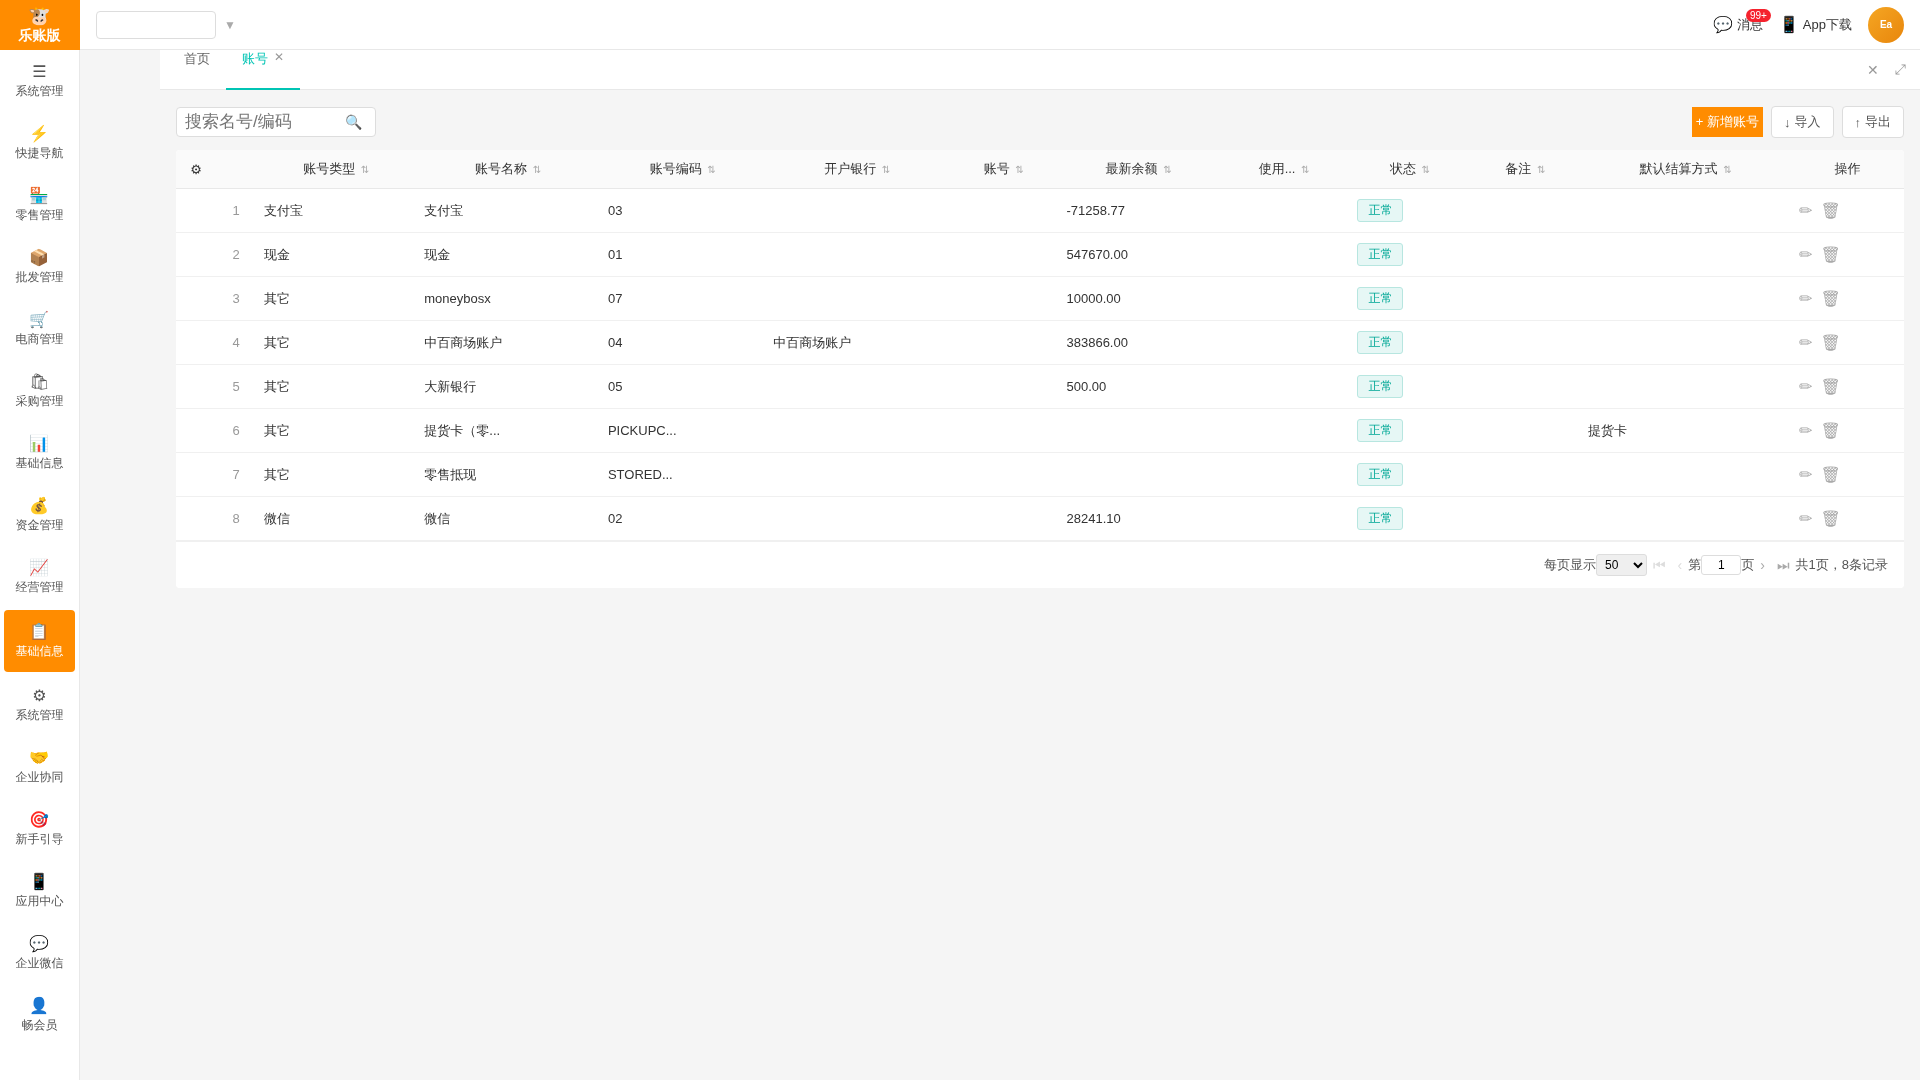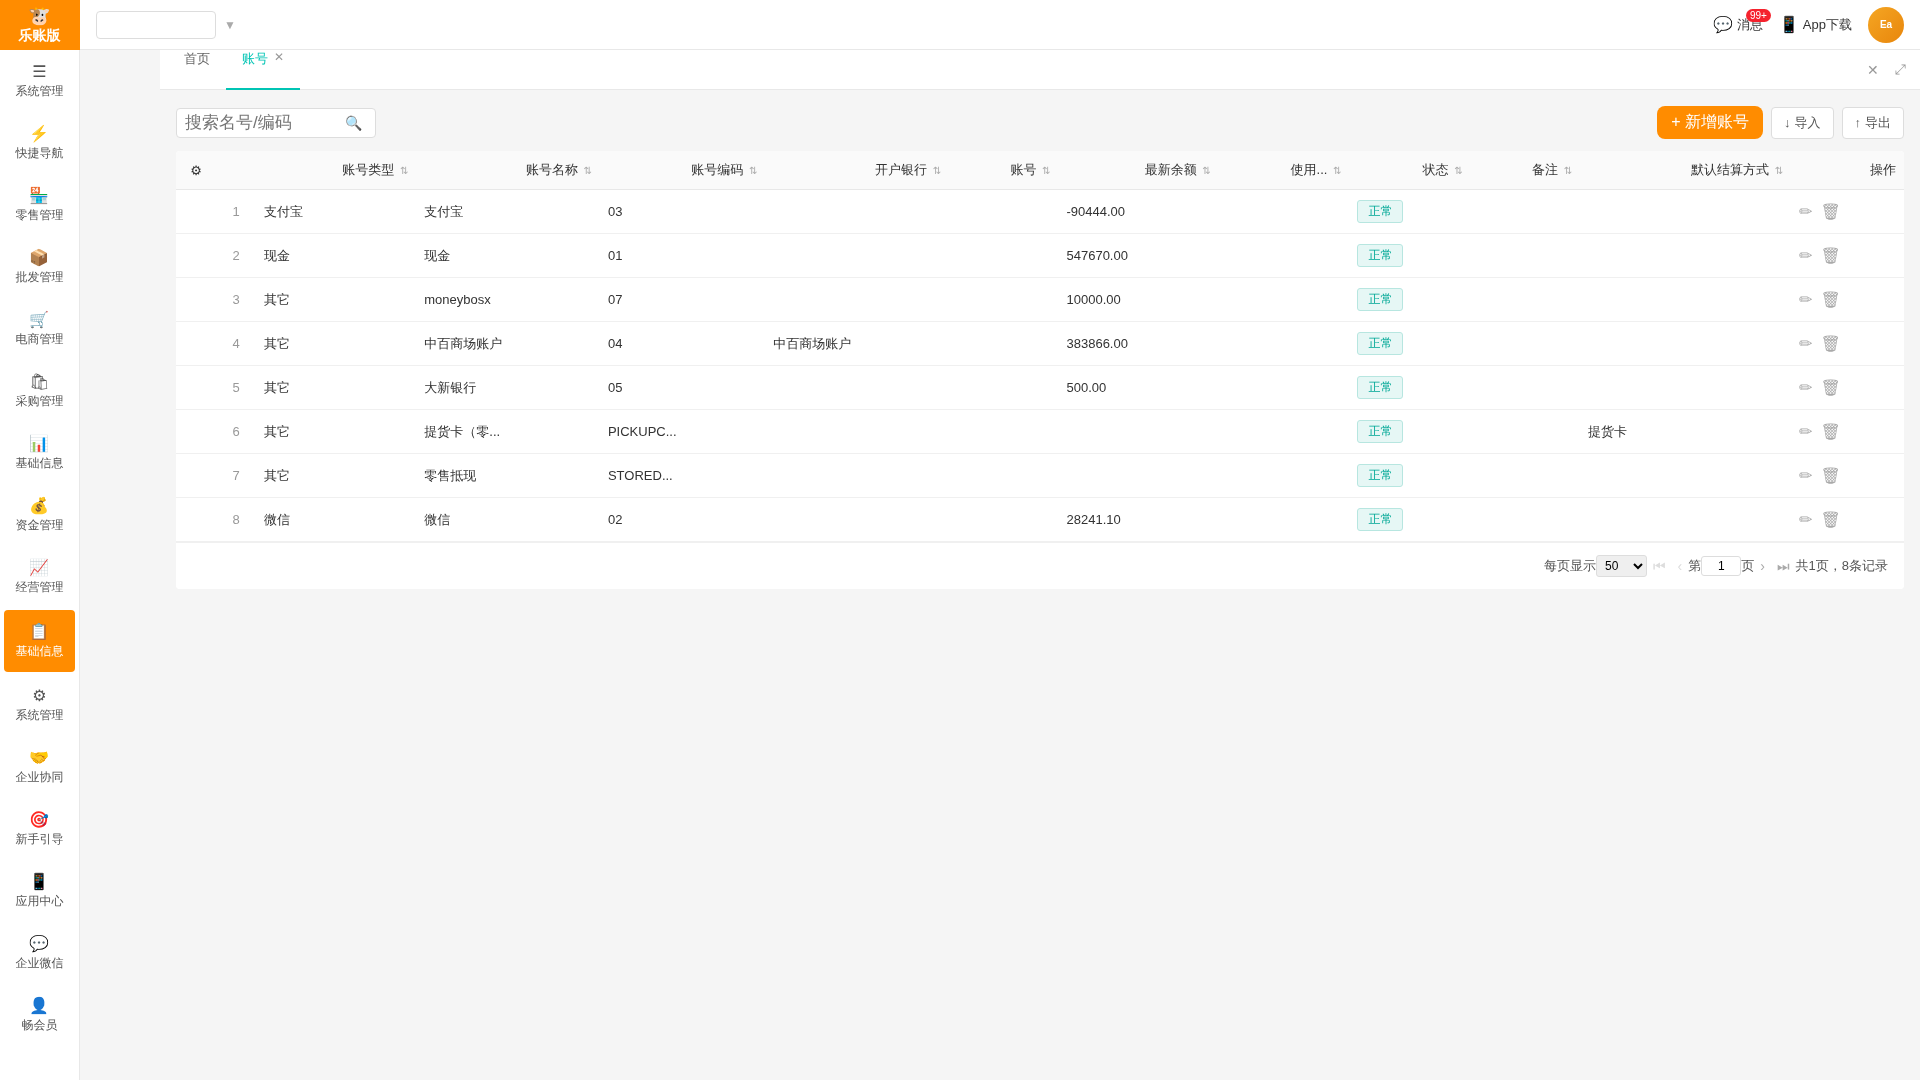--- a/index.html
+++ b/index.html
@@ -129,40 +129,40 @@
     }
     .search-box input {
       border: none;
       outline: none;
       font-size: 12px;
       width: 160px;
       color: #999;
     }
     .search-icon-btn { color: #aaa; cursor: pointer; font-size: 14px; }
     .toolbar-right { display: flex; gap: 8px; align-items: center; }
-    .btn-add { background: #ff8c00; color: #fff; border: none; border-radius: 8px; padding: 6px 14px; cursor: pointer; font-size: 16px; display: flex; align-items: center; gap: 4px; }
+    .btn-add { background: #ff8c00; color: #fff; border: none; border-radius: 0; padding: 6px 4px; cursor: pointer; font-size: 13px; display: flex; align-items: center; gap: 4px; }
     .btn-import, .btn-export { background: #fff; border: 1px solid #ddd; border-radius: 4px; padding: 6px 12px; cursor: pointer; font-size: 13px; color: #555; display: flex; align-items: center; gap: 4px; }
 
     
     .table-container {
       background: #fff;
       border-radius: 4px;
       overflow: auto;
     }
     table {
       width: 100%;
       border-collapse: collapse;
     }
     thead tr {
       background: #fafafa;
       border-bottom: 1px solid #e8e8e8;
     }
     thead th {
       padding: 10px 8px;
-      text-align: right;
+      text-align: center;
       font-size: 13px;
       color: #333;
       font-weight: 500;
       white-space: nowrap;
       border-bottom: 1px solid #e8e8e8;
     }
     thead th.sortable { cursor: pointer; }
     .sort-icon { color: #aaa; font-size: 10px; margin-left: 2px; }
     tbody tr { border-bottom: 1px solid #f0f0f0; }
     tbody td { padding: 10px 8px; font-size: 13px; color: #333; white-space: nowrap; }
@@ -393,21 +393,21 @@
         </thead>
         <tbody id="table-body">
         <tr>
     <td class="row-num"></td>
     <td class="row-num">1</td>
     <td>支付宝</td>
     <td>支付宝</td>
     <td>03</td>
     <td></td>
     <td></td>
-    <td>-90444.00</td>
+    <td>-71258.77</td>
     <td></td>
     <td><span class="status-badge">正常</span></td>
     <td></td>
     <td></td>
     <td>
       <div class="action-btns">
         <button class="action-btn" title="编辑">✏</button>
         <button class="action-btn del" title="删除">🗑</button>
       </div>
     </td>

